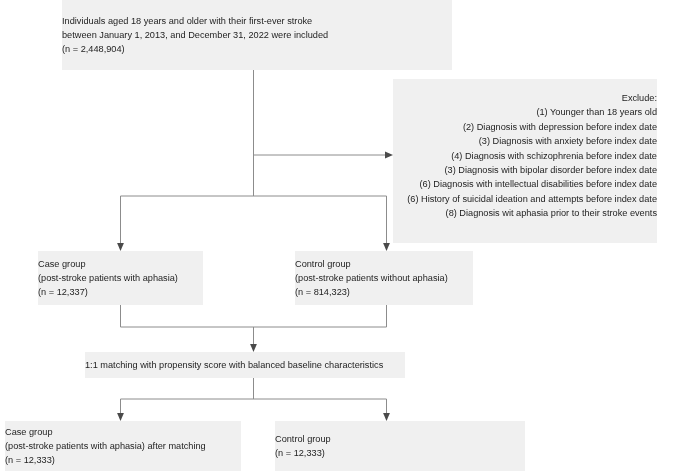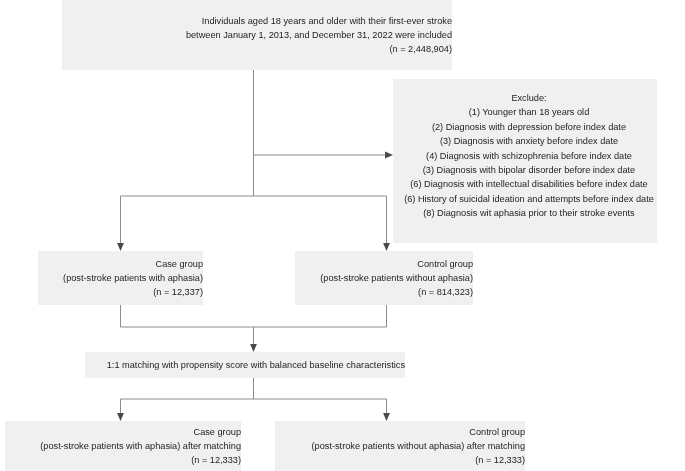--- a/index.html
+++ b/index.html
@@ -21,40 +21,39 @@
     top: 0;
     width: 685px;
     height: 471px;
   }
   .node {
     position: absolute;
     background: #f0f0f0;
     box-sizing: border-box;
     display: flex;
     flex-direction: column;
-    align-items: flex-end;
+    align-items: flex-start;
     justify-content: center;
     text-align: center;
     font-size: 9.2px;
     line-height: 14px;
     color: #1d1d1d;
     z-index: 2;
-    padding-left: 17px;
   }
   .node .line {
     display: block;
     white-space: nowrap;
   }
   
   #node-enrollment {
     left: 62px; top: 0px; width: 390px; height: 70px;
   }
   #node-exclusions {
     left: 393px; top: 79px; width: 264px; height: 164px;
-    align-items: center;
+    align-items: flex-end;
     justify-content: flex-start;
     text-align: left;
     padding: 12px 0 0 8px;
     line-height: 14.4px;
   }
   #node-exclusions .line { text-align: left; }
   #node-case {
     left: 38px; top: 251px; width: 165px; height: 54px;
   }
   #node-control {
@@ -154,17 +153,16 @@
   </div>
 
   <div class="node" id="node-case-matched">
     <span class="line">Case group</span>
     <span class="line">(post-stroke patients with aphasia) after matching</span>
     <span class="line">(n = 12,333)</span>
   </div>
 
   <div class="node" id="node-control-matched">
     <span class="line">Control group</span>
-    <span class="line">(post-stroke patients without aphasia) after matching</span>
     <span class="line">(n = 12,333)</span>
   </div>
 
 </div>
 
 </body></html>

